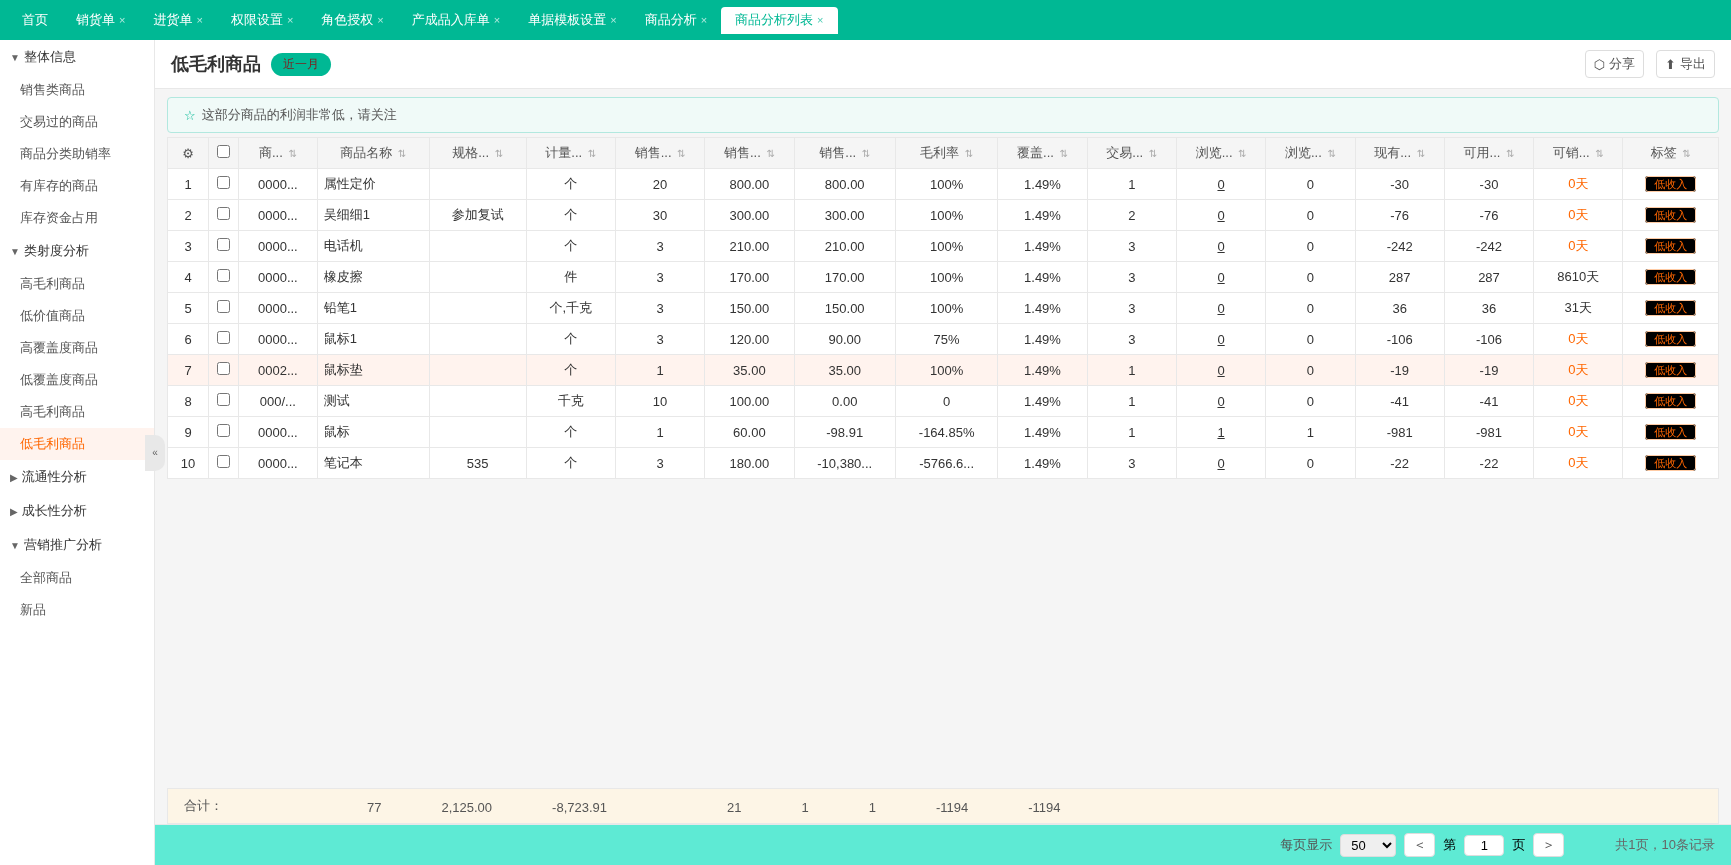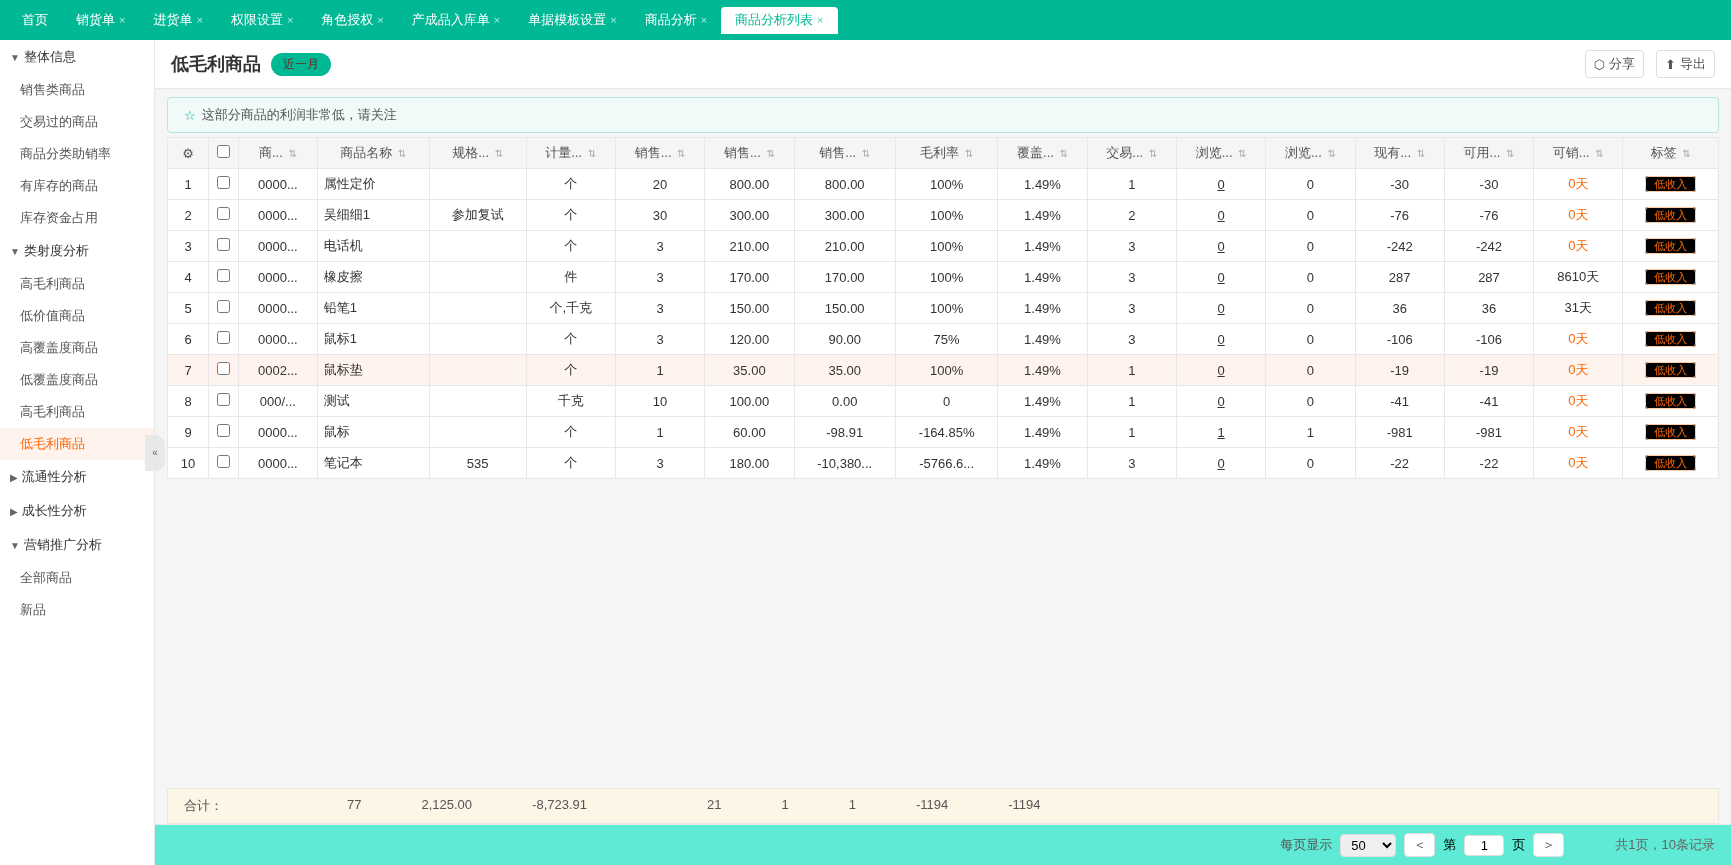--- a/index.html
+++ b/index.html
@@ -198,22 +198,22 @@
     }
 
     .checkbox-col { width: 30px; }
 
     
     .table-footer {
       background: #fdf5e6;
       border: 1px solid #e8e8e8;
       padding: 8px 16px;
       display: flex;
-      align-items: flex-start;
-      gap: 4px;
+      align-items: flex-end;
+      gap: 24px;
       font-size: 13px;
       color: #555;
       margin: 0 12px;
     }
     .table-footer .label { font-weight: 500; }
     .footer-values {
       display: flex;
       gap: 60px;
       margin-left: 120px;
     }

